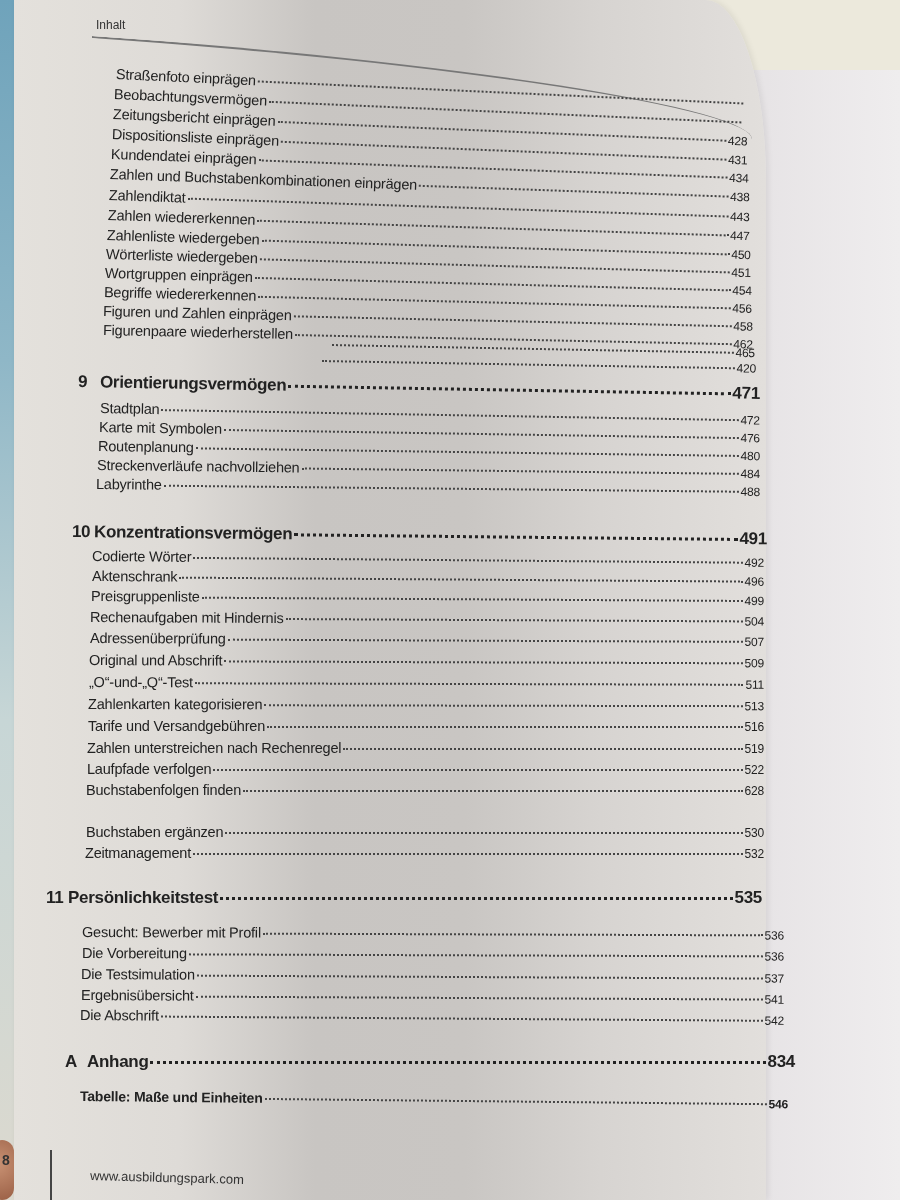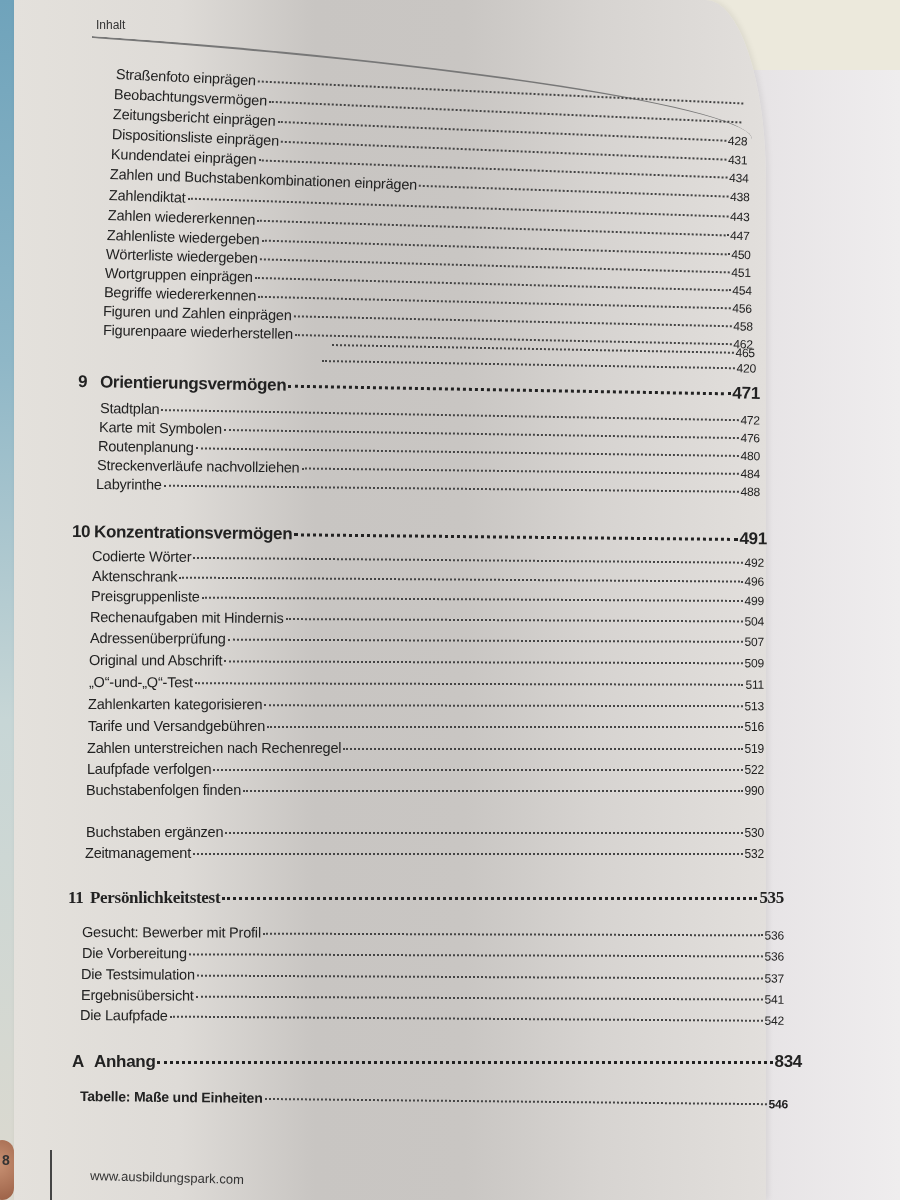--- a/index.html
+++ b/index.html
@@ -255,34 +255,34 @@
       <span class="page-num">519</span>
   </div>
   <div class="row sub" style="left:87px; top:761px; width:677px;">
     <span class="label">Laufpfade verfolgen</span>
       <span class="dots"></span>
       <span class="page-num">522</span>
   </div>
   <div class="row sub" style="left:86px; top:782px; width:678px;">
     <span class="label">Buchstabenfolgen finden</span>
       <span class="dots"></span>
-      <span class="page-num">990</span>
+      <span class="page-num">628</span>
   </div>
   <div class="row sub" style="left:86px; top:824px; width:678px;">
     <span class="label">Buchstaben ergänzen</span>
       <span class="dots"></span>
       <span class="page-num">530</span>
   </div>
   <div class="row sub" style="left:85px; top:845px; width:679px;">
     <span class="label">Zeitmanagement</span>
       <span class="dots"></span>
       <span class="page-num">532</span>
   </div>
 
-  <div class="row chap" style="left:68px; top:888px; width:716px;font-family:Liberation Serif, serif;">
+  <div class="row chap" style="left:46px; top:888px; width:716px;">
     <span class="label"><span class="chap-num">11</span><span>Persönlichkeitstest</span></span>
       <span class="dots"></span>
       <span class="page-num">535</span>
   </div>
   <div class="row sub" style="left:82px; top:924px; width:702px; transform:rotate(0.2deg); transform-origin:left center;">
     <span class="label">Gesucht: Bewerber mit Profil</span>
       <span class="dots"></span>
       <span class="page-num">536</span>
   </div>
   <div class="row sub" style="left:82px; top:945px; width:702px; transform:rotate(0.2deg); transform-origin:left center;">
@@ -294,26 +294,26 @@
     <span class="label">Die Testsimulation</span>
       <span class="dots"></span>
       <span class="page-num">537</span>
   </div>
   <div class="row sub" style="left:81px; top:987px; width:703px; transform:rotate(0.3deg); transform-origin:left center;">
     <span class="label">Ergebnisübersicht</span>
       <span class="dots"></span>
       <span class="page-num">541</span>
   </div>
   <div class="row sub" style="left:80px; top:1007px; width:704px; transform:rotate(0.4deg); transform-origin:left center;">
-    <span class="label">Die Laufpfade</span>
+    <span class="label">Die Abschrift</span>
       <span class="dots"></span>
       <span class="page-num">542</span>
   </div>
 
-  <div class="row chap" style="left:72px; top:1052px; width:730px;">
+  <div class="row chap" style="left:65px; top:1052px; width:730px;">
     <span class="label"><span class="chap-num">A</span><span>Anhang</span></span>
       <span class="dots"></span>
       <span class="page-num">834</span>
   </div>
   <div class="row sub appendix-sub" style="left:80px; top:1088px; width:708px; transform:rotate(0.6deg); transform-origin:left center;">
     <span class="label">Tabelle: Maße und Einheiten</span>
       <span class="dots"></span>
       <span class="page-num">546</span>
   </div>
 </div>

